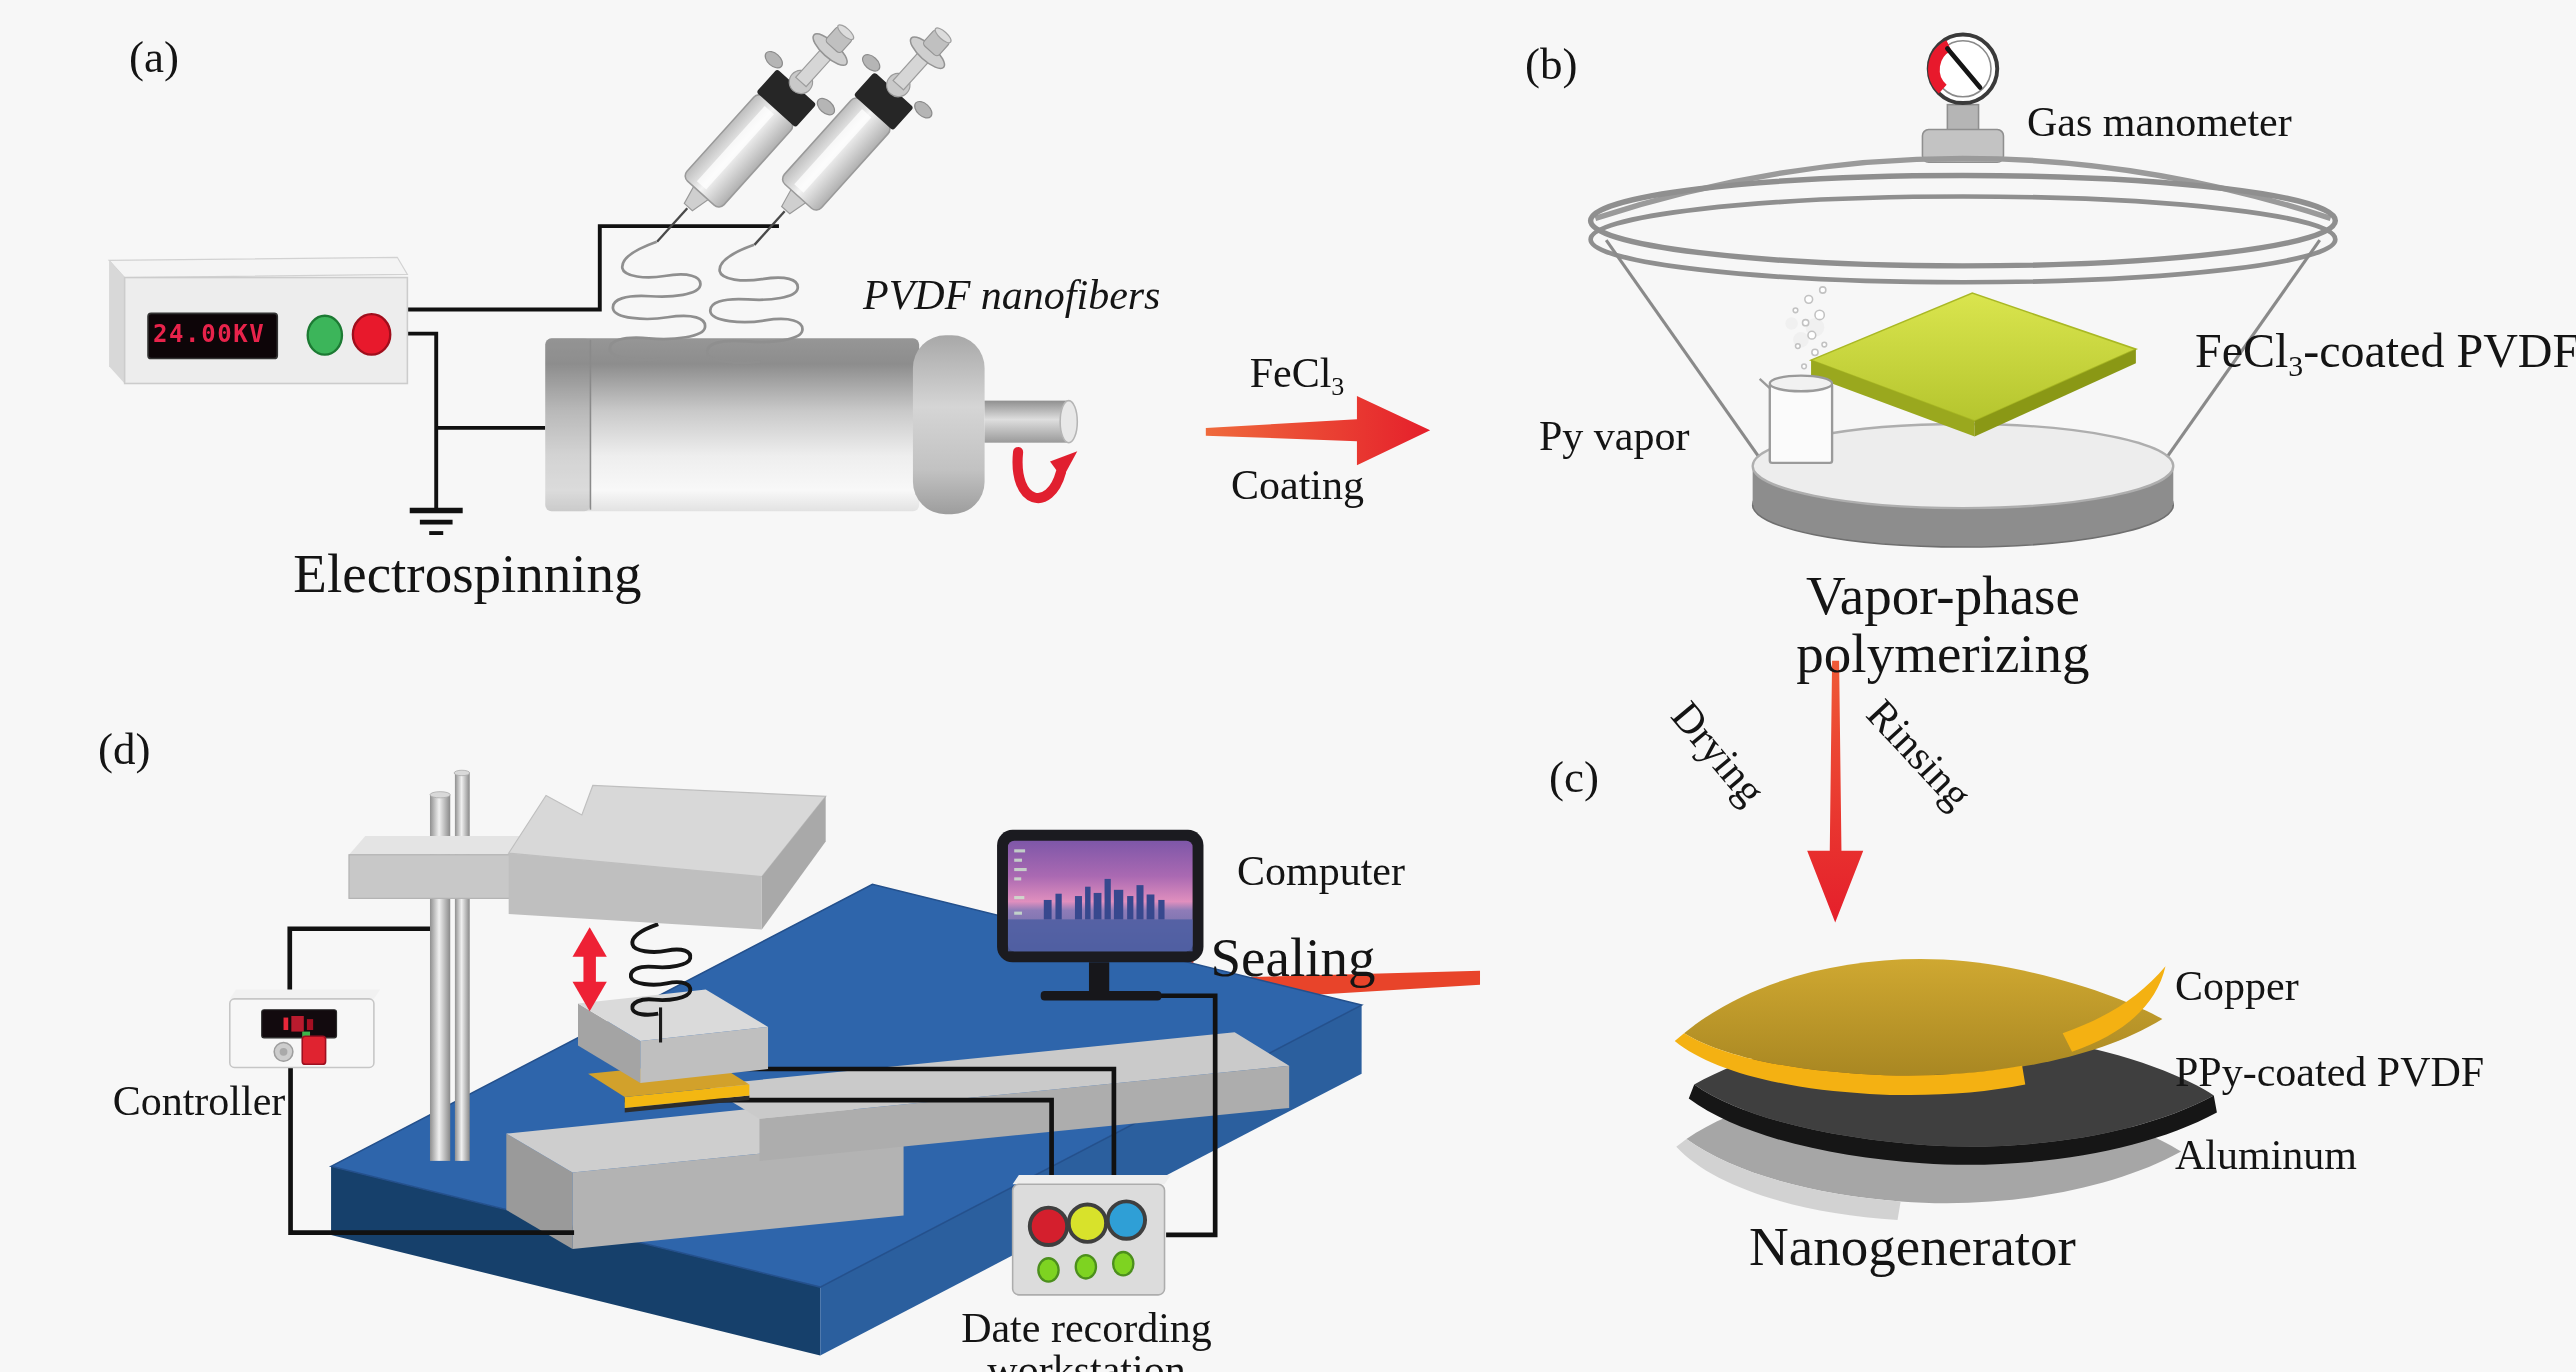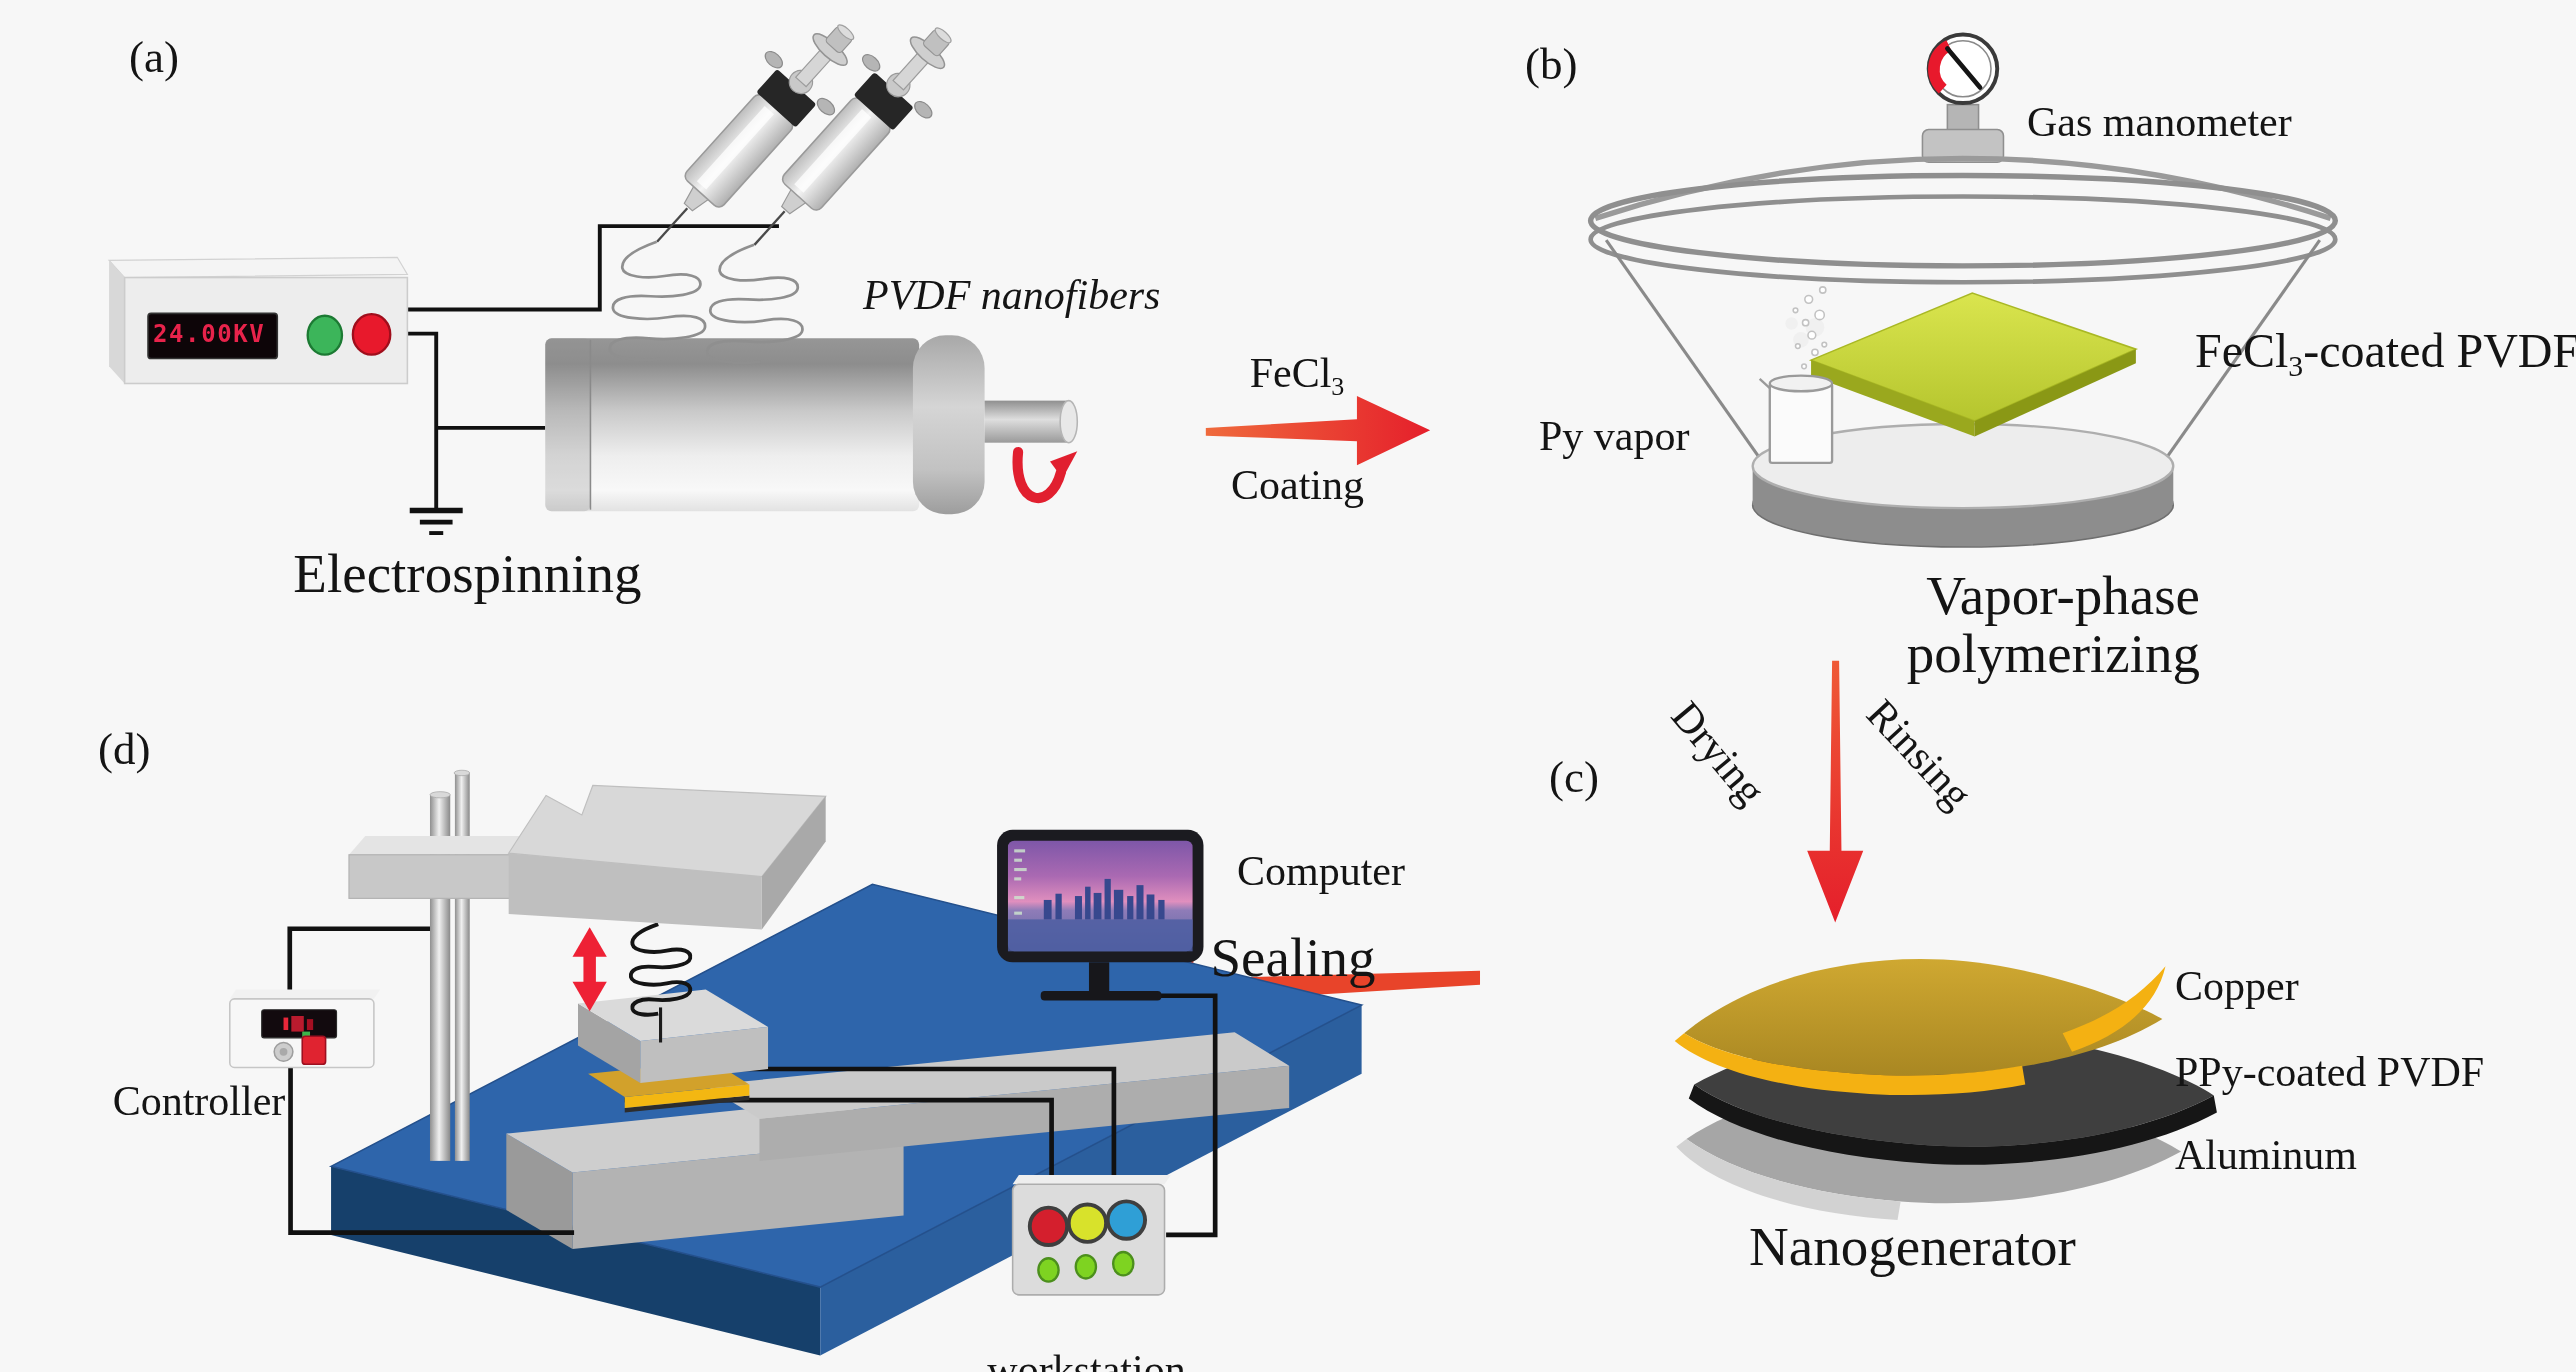--- a/index.html
+++ b/index.html
@@ -347,32 +347,33 @@
 <div class="lbl t54" style="left:863px;top:273px;font-style:italic;">PVDF nanofibers</div>
 <div class="lbl t56 ctr" style="left:257px;top:545px;width:421px;">Electrospinning</div>
 
 <div class="lbl t54 ctr" style="left:1219px;top:351px;width:156px;"><span>FeCl</span><sub>3</sub></div>
 <div class="lbl t54 ctr" style="left:1200px;top:463px;width:195px;">Coating</div>
 
 <div class="lbl tag" style="left:1525px;top:41px;">(b)</div>
 <div class="lbl t54" style="left:2027px;top:100px;">Gas manometer</div>
 <div class="lbl t54" style="left:1539px;top:414px;">Py vapor</div>
 <div class="lbl t52" style="left:2195px;top:326px;"><span>FeCl</span><sub>3</sub><span>-coated PVDF</span></div>
-<div class="lbl t56 ctr" style="left:1686px;top:567px;width:514px;text-align:right;">Vapor-phase polymerizing</div>
+<div class="lbl t56 ctr" style="left:1686px;top:567px;width:514px;">Vapor-phase polymerizing</div>
 
 <div class="lbl t54 rot50" style="left:1659px;top:731px;">Drying</div>
 <div class="lbl t54 rot47" style="left:1854px;top:732px;">Rinsing</div>
 
 <div class="lbl tag" style="left:1549px;top:754px;">(c)</div>
 <div class="lbl t54" style="left:2175px;top:964px;">Copper</div>
 <div class="lbl t54" style="left:2175px;top:1050px;">PPy-coated PVDF</div>
 <div class="lbl t54" style="left:2175px;top:1133px;">Aluminum</div>
 <div class="lbl t56 ctr" style="left:1745px;top:1218px;width:335px;">Nanogenerator</div>
 
 <div class="lbl t56 ctr" style="left:1184px;top:929px;width:218px;">Sealing</div>
 
 <div class="lbl tag" style="left:98px;top:726px;">(d)</div>
 <div class="lbl t54 ctr" style="left:90px;top:1079px;width:218px;">Controller</div>
 <div class="lbl t54" style="left:1237px;top:849px;">Computer</div>
+<div class="lbl t54 ctr" style="left:923px;top:1306px;width:327px;">Date recording</div>
 <div class="lbl t54 ctr" style="left:923px;top:1348px;width:327px;">workstation</div>
 
 </div>
 
 
 </body></html>

